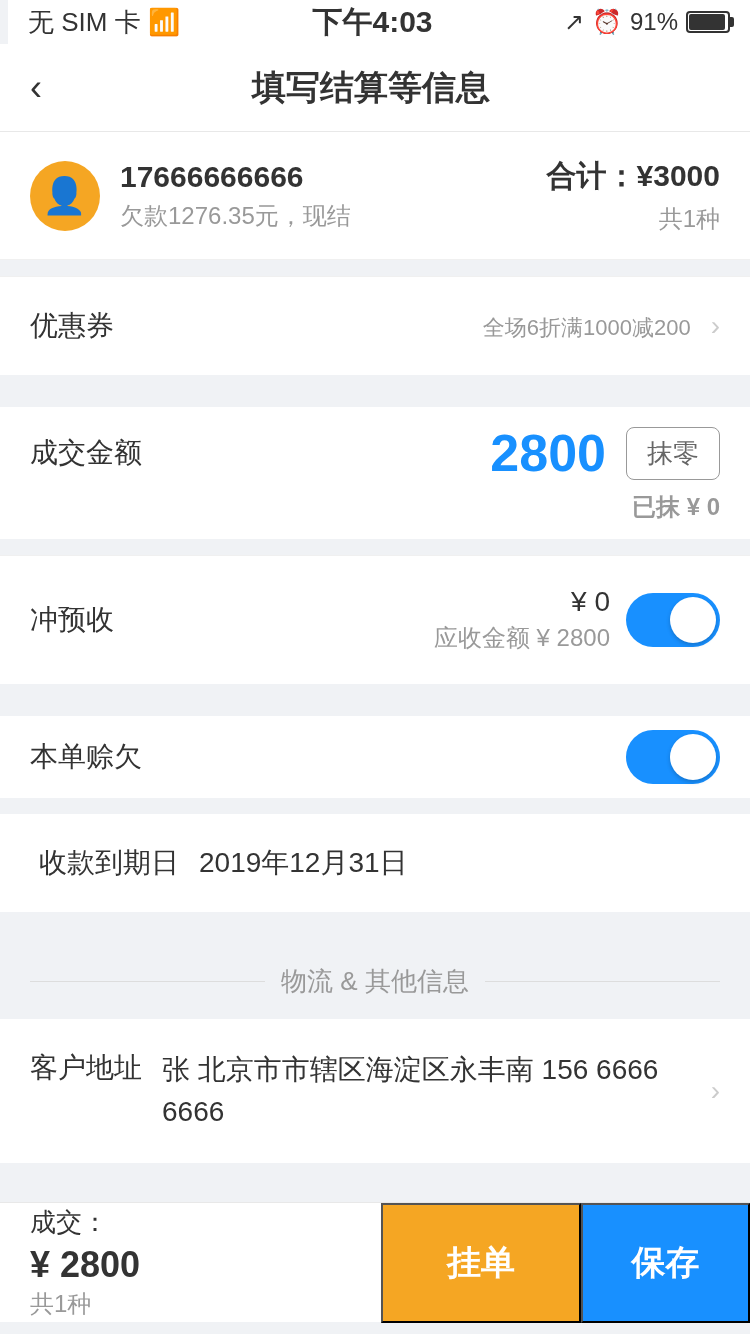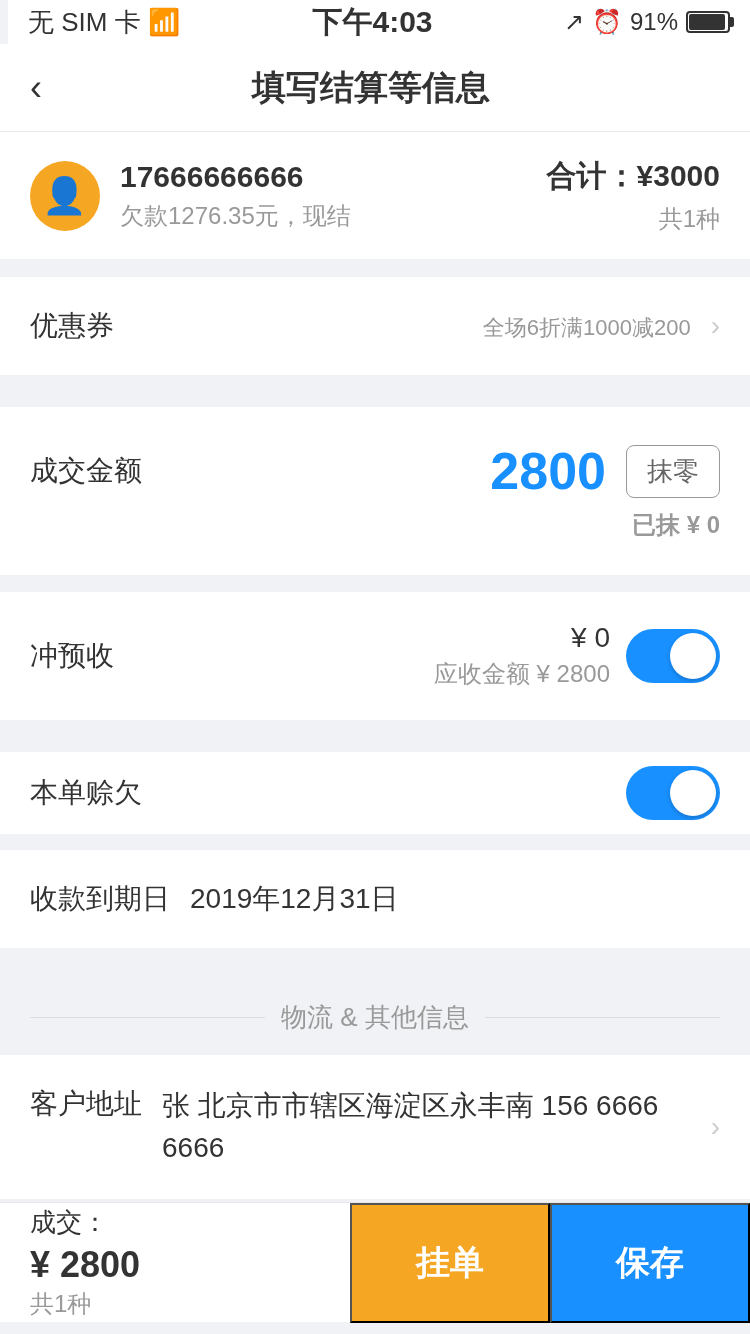--- a/index.html
+++ b/index.html
@@ -110,21 +110,21 @@
     .coupon-label { font-size: 28px; color: #333; flex: 1; }
     .coupon-right { display: flex; align-items: center; flex-direction: column; align-items: flex-end; margin-right: 10px; }
     .coupon-amount { font-size: 32px; color: #ff4d4f; font-weight: 600; }
     .coupon-desc { font-size: 22px; color: #999; margin-top: 4px; }
     .chevron-right { font-size: 28px; color: #ccc; margin-left: 10px; }
 
     
     .section-divider { height: 16px; background: #f0f2f5; }
 
     
-    .amount-section { background: #fff; padding: 34px 30px; }
+    .amount-section { background: #fff; padding: 16px 30px; }
     .amount-row {
       display: flex;
       align-items: center;
       justify-content: space-between;
     }
     .amount-label { font-size: 28px; color: #333; }
     .amount-value-group { display: flex; align-items: center; gap: 20px; }
     .amount-number { font-size: 52px; font-weight: 700; color: #1890ff; }
     .round-btn {
       border: 1px solid #999;
@@ -174,21 +174,21 @@
       padding: 14px 30px;
       display: flex;
       align-items: center;
       justify-content: space-between;
       margin-bottom: 16px;
     }
 
     
     .due-section {
       background: #fff;
-      padding: 30px 30px;
+      padding: 30px 39px;
       display: flex;
       align-items: center;
       gap: 20px;
       margin-bottom: 16px;
     }
     .due-label { font-size: 28px; color: #333; }
     .due-value { font-size: 28px; color: #333; }
 
     
     .logistics-divider {
@@ -237,21 +237,21 @@
     .bottom-amount { font-size: 36px; font-weight: 700; color: #333; margin-top: 4px; }
     .bottom-count { font-size: 24px; color: #999; margin-top: 2px; }
     .btn-hang {
       width: 200px; height: 120px;
       background: #f5a623;
       display: flex; align-items: center; justify-content: center;
       font-size: 34px; font-weight: 600; color: #fff;
       cursor: pointer;
     }
     .btn-save {
-      width: 200px; height: 120px;
+      width: 169px; height: 120px;
       background: #1890ff;
       display: flex; align-items: center; justify-content: center;
       font-size: 34px; font-weight: 600; color: #fff;
       cursor: pointer;
     }
   </style>
 </head>
 <body>
 
 <div class="status-bar">

